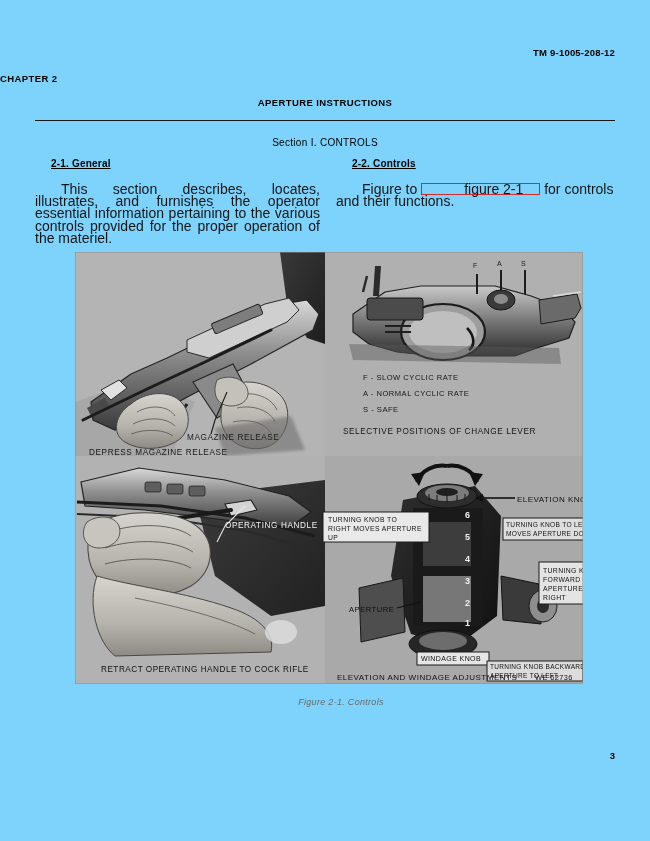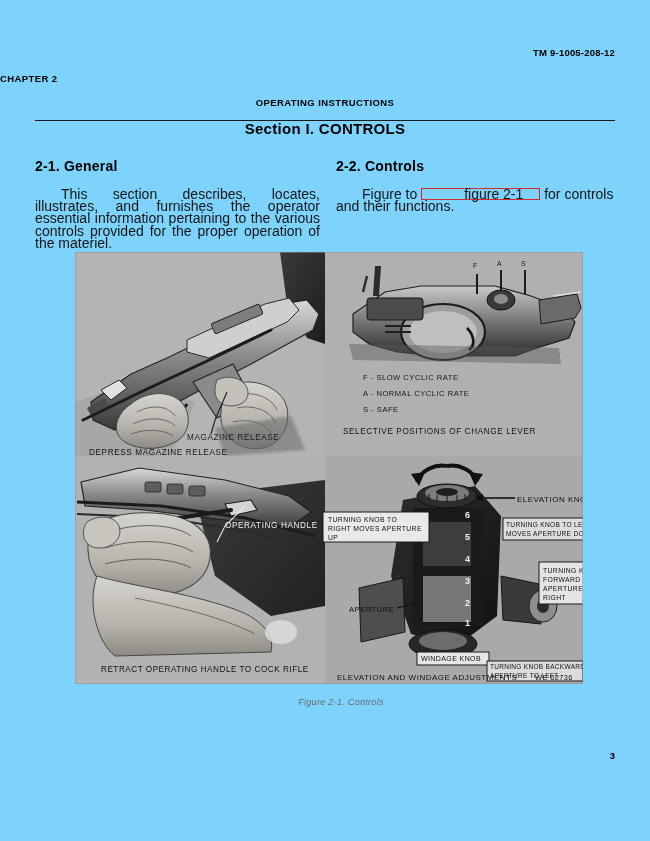--- a/index.html
+++ b/index.html
@@ -51,44 +51,45 @@
     position: absolute;
     left: 35px;
     top: 120px;
     width: 580px;
     height: 0;
     border-top: 1.6px solid #1a1a1a;
   }
   .section-title {
     position: absolute;
     left: 0; right: 0;
-    top: 120px;
+    top: 137px;
     text-align: center;
-    font-size: 15px;
-    font-weight: bold;
+    font-size: 10px;
+    font-weight: normal;
     letter-spacing: .3px;
   }
   
   .col-left {
     position: absolute;
     left: 35px;
     top: 158px;
     width: 285px;
   }
   .col-right {
     position: absolute;
     left: 336px;
     top: 158px;
     width: 285px;
   }
   .para-head {
-    font-size: 14px;
+    font-size: 10px;
     font-weight: bold;
     letter-spacing: .2px;
-    margin: 0 0 14px 0;
+    margin: 0 0 14px 16px;
+    text-decoration: underline;
   }
   .para-body {
     font-size: 14px;
     line-height: 12.2px;
     text-align: justify;
     margin: 0;
     text-indent: 26px;
     color: #151515;
   }
   .para-body.nojust { text-align: left; }
@@ -129,21 +130,21 @@
   
 </style>
 </head>
 <body>
 
 <div class="page">
 
   <div class="tm-number">TM 9-1005-208-12</div>
 
   <div class="chapter-title">CHAPTER 2</div>
-  <div class="chapter-subtitle">OPERATING INSTRUCTIONS</div>
+  <div class="chapter-subtitle">APERTURE INSTRUCTIONS</div>
 
   <div class="rule"></div>
 
   <div class="section-title">Section I.  CONTROLS</div>
 
   <div class="col-left">
     <p class="para-head">2-1.  General</p>
     <p class="para-body">This section describes, locates, illustrates, and furnishes the operator essential information pertaining to the various controls provided for the proper operation of the materiel.</p>
   </div>
 

